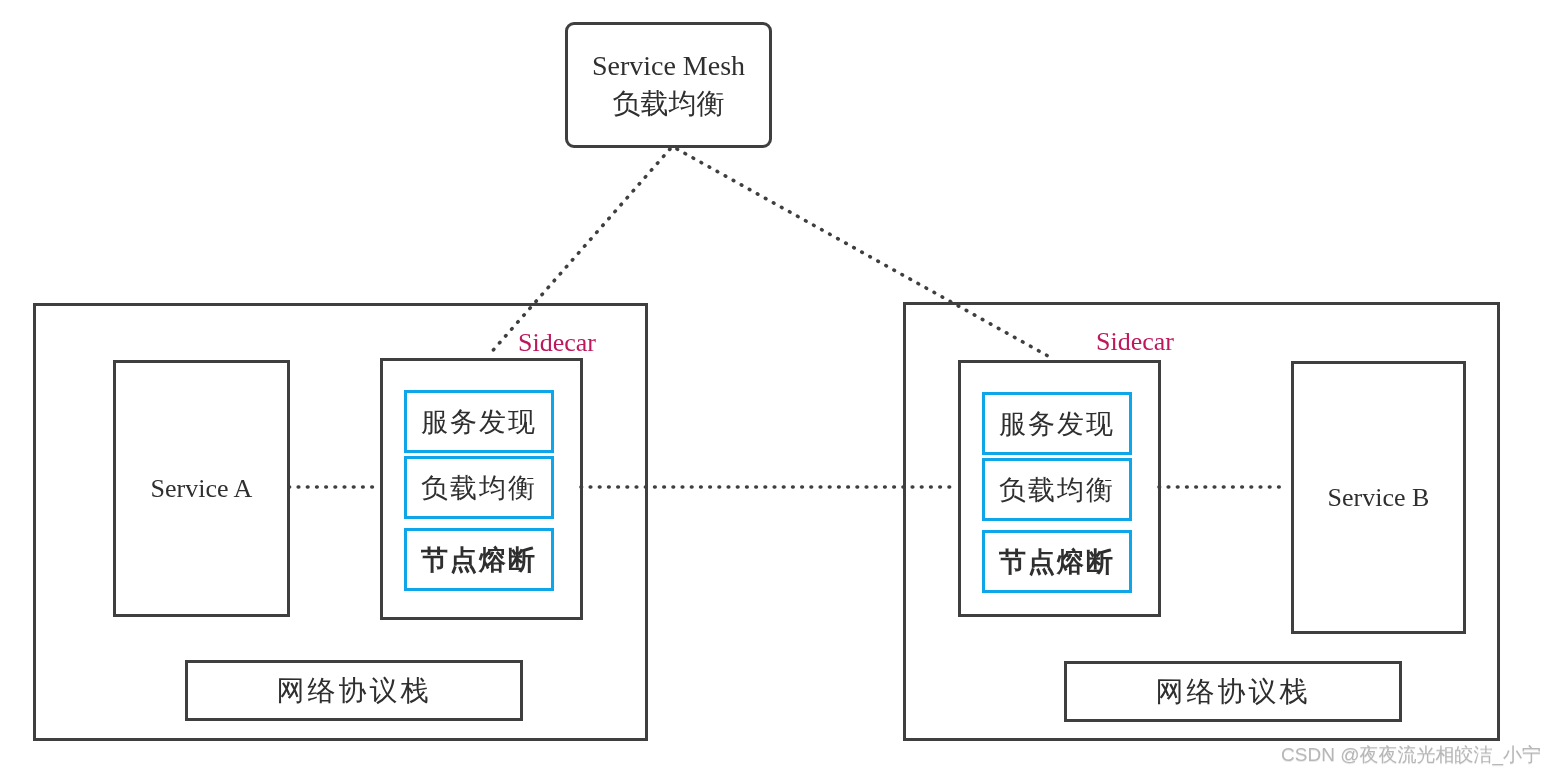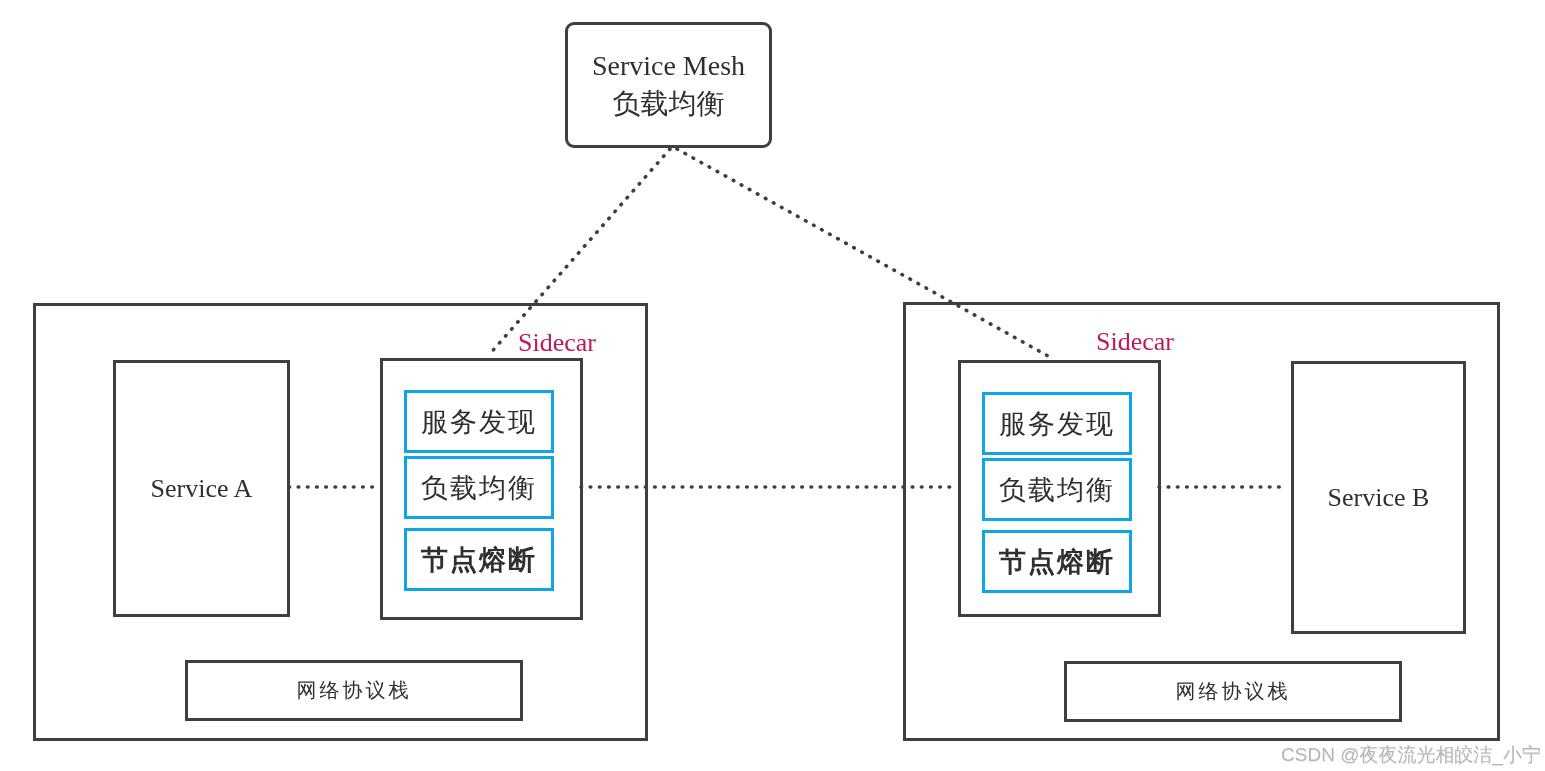--- a/index.html
+++ b/index.html
@@ -85,21 +85,21 @@
     justify-content: center;
     font-size: 27px;
     letter-spacing: 2px;
     white-space: nowrap;
   }
   .comp-1 { top: 29px; }
   .comp-2 { top: 95px; }
   .comp-3 { top: 167px; font-weight: bold; }
 
   .net-stack {
-    font-size: 20px;
+    font-size: 28px;
     letter-spacing: 3px;
     z-index: 2;
   }
   #net-stack-left  { left: 149px; top: 354px; width: 338px; height: 61px; }
   #net-stack-right { left: 158px; top: 356px; width: 338px; height: 61px; }
 
   #connectors {
     position: absolute;
     left: 0; top: 0;
     width: 1545px;

